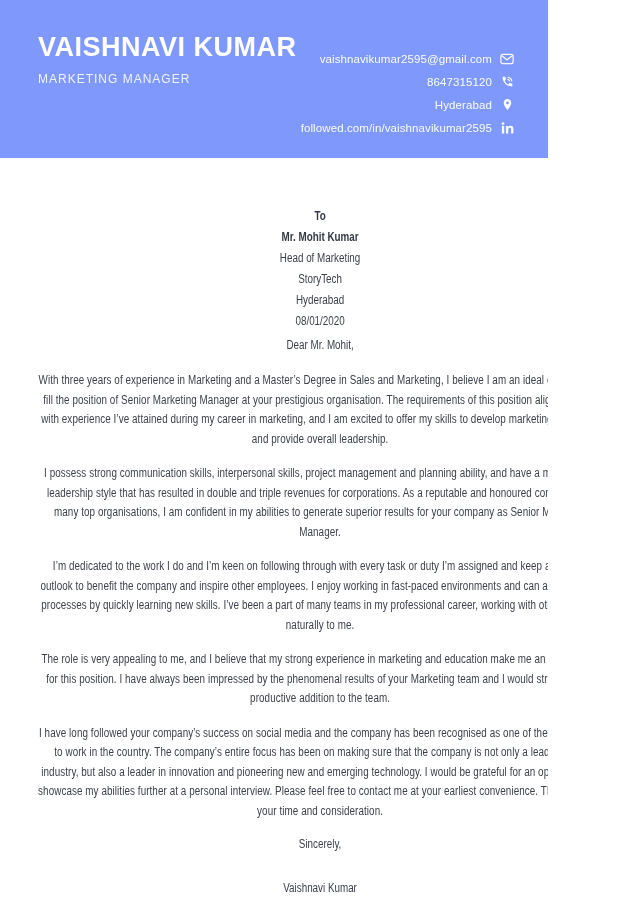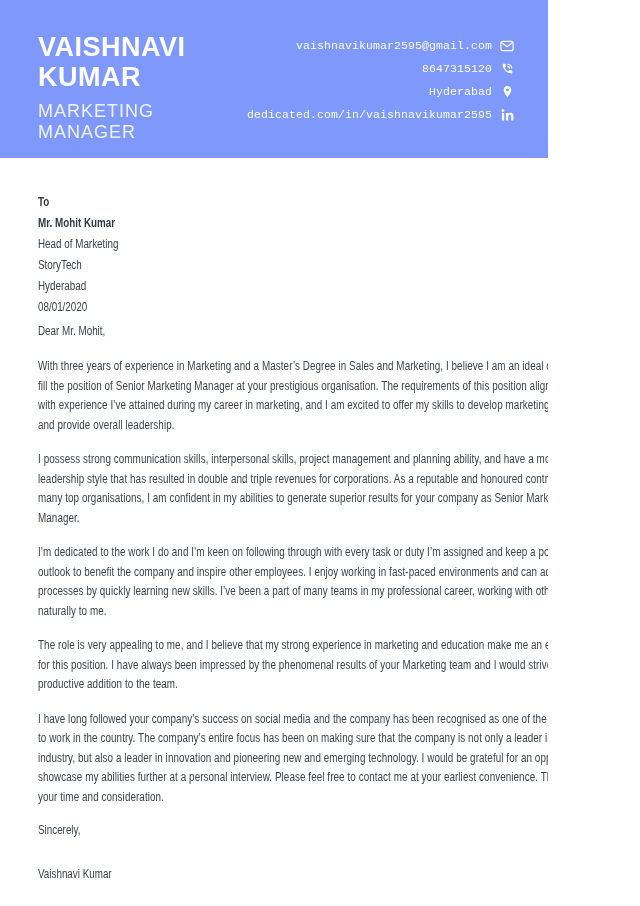--- a/index.html
+++ b/index.html
@@ -25,26 +25,26 @@
   .identity { margin-top: 33px; }
   .name {
     color: #ffffff;
     font-size: 27px;
     font-weight: 700;
     letter-spacing: 0.5px;
     line-height: 1.1;
   }
   .job-title {
     color: rgba(255,255,255,0.88);
-    font-size: 18px;
+    font-size: 12px;
     font-weight: 400;
     letter-spacing: 1px;
     margin-top: 9px;
   }
-  .contacts { margin-top: 34px; font-family: Liberation Mono, monospace; }
+  .contacts { margin-top: 47px; }
   .contact-row {
     display: flex;
     justify-content: flex-end;
     align-items: center;
     height: 23px;
     color: rgba(255,255,255,0.96);
     font-size: 11.5px;
     letter-spacing: 0.1px;
     cursor: default;
   }
@@ -55,22 +55,23 @@
     display: inline-flex;
     align-items: center;
     justify-content: center;
     color: rgba(255,255,255,0.96);
   }
   .contact-row .icon svg { display: block; }
 
   
   .letter {
     padding: 0 38px;
-    margin-top: 34px;
+    margin-top: 48px;
     color: #3b414b;
+    text-align: center;
   }
   
   .condense {
     width: 688px;
     transform: scaleX(0.82);
     transform-origin: 0 0;
   }
   .recipient-line {
     font-size: 12px;
     line-height: 21px;
@@ -124,21 +125,21 @@
       <div class="contact-row">
         <span>Hyderabad</span>
         <span class="icon">
           <svg viewBox="0 0 24 24" width="13" height="13" aria-hidden="true">
             <path fill="currentColor" fill-rule="evenodd" d="M12 2C8.13 2 5 5.13 5 9c0 5.25 7 13 7 13s7-7.75 7-13c0-3.87-3.13-7-7-7zm0 9.6a2.6 2.6 0 1 1 0-5.2 2.6 2.6 0 0 1 0 5.2z"></path>
           </svg>
         </span>
       </div>
 
       <div class="contact-row">
-        <span>dedicated.com/in/vaishnavikumar2595</span>
+        <span>followed.com/in/vaishnavikumar2595</span>
         <span class="icon">
           <svg viewBox="0 0 14 13" width="13" height="12" aria-hidden="true">
             <circle cx="2.1" cy="1.7" r="1.5" fill="currentColor"></circle>
             <rect x="0.9" y="4.2" width="2.5" height="8.3" fill="currentColor"></rect>
             <path fill="currentColor" d="M5.3 4.2h2.4v1.1c.45-.75 1.35-1.3 2.6-1.3 2.05 0 3.1 1.25 3.1 3.45v5.05h-2.5V7.9c0-1.05-.45-1.65-1.35-1.65-.95 0-1.75.65-1.75 1.8v4.45H5.3z"></path>
           </svg>
         </span>
       </div>
     </div>
   </div>

